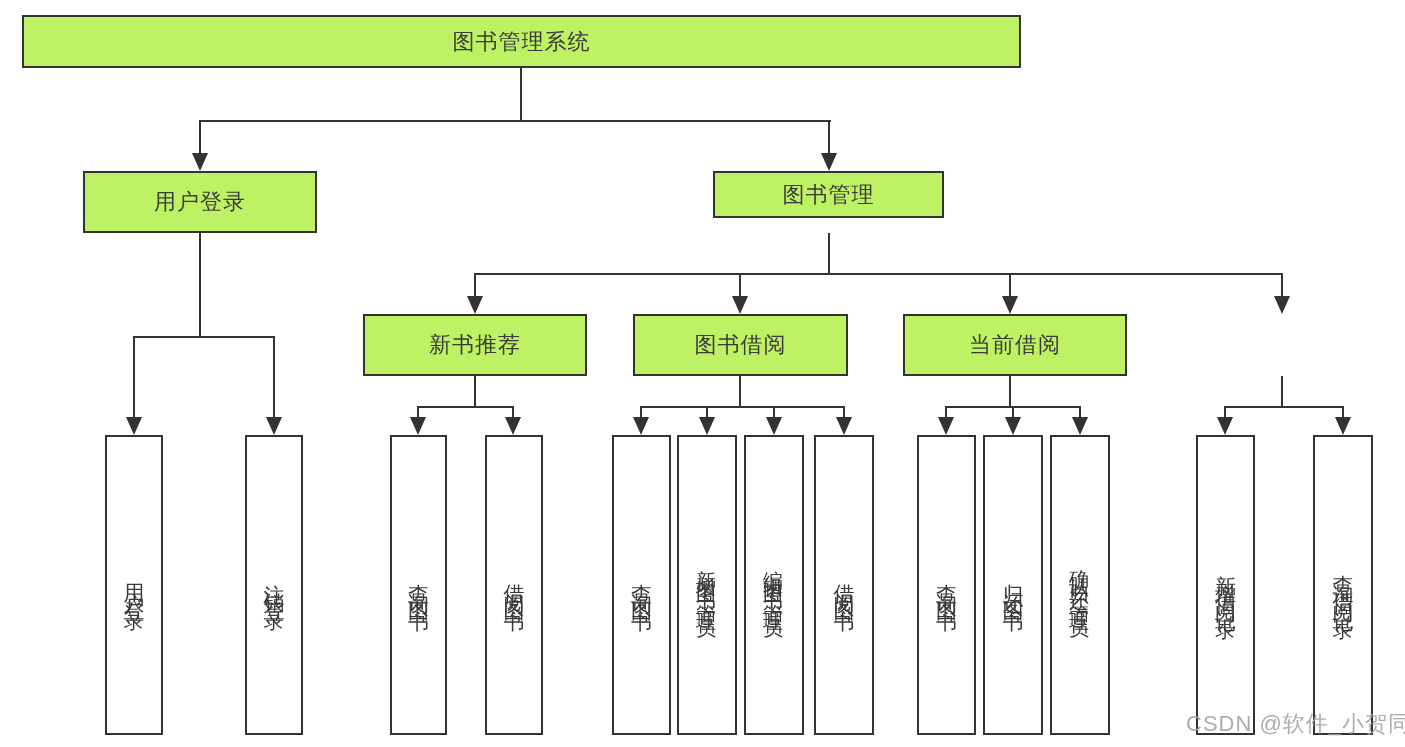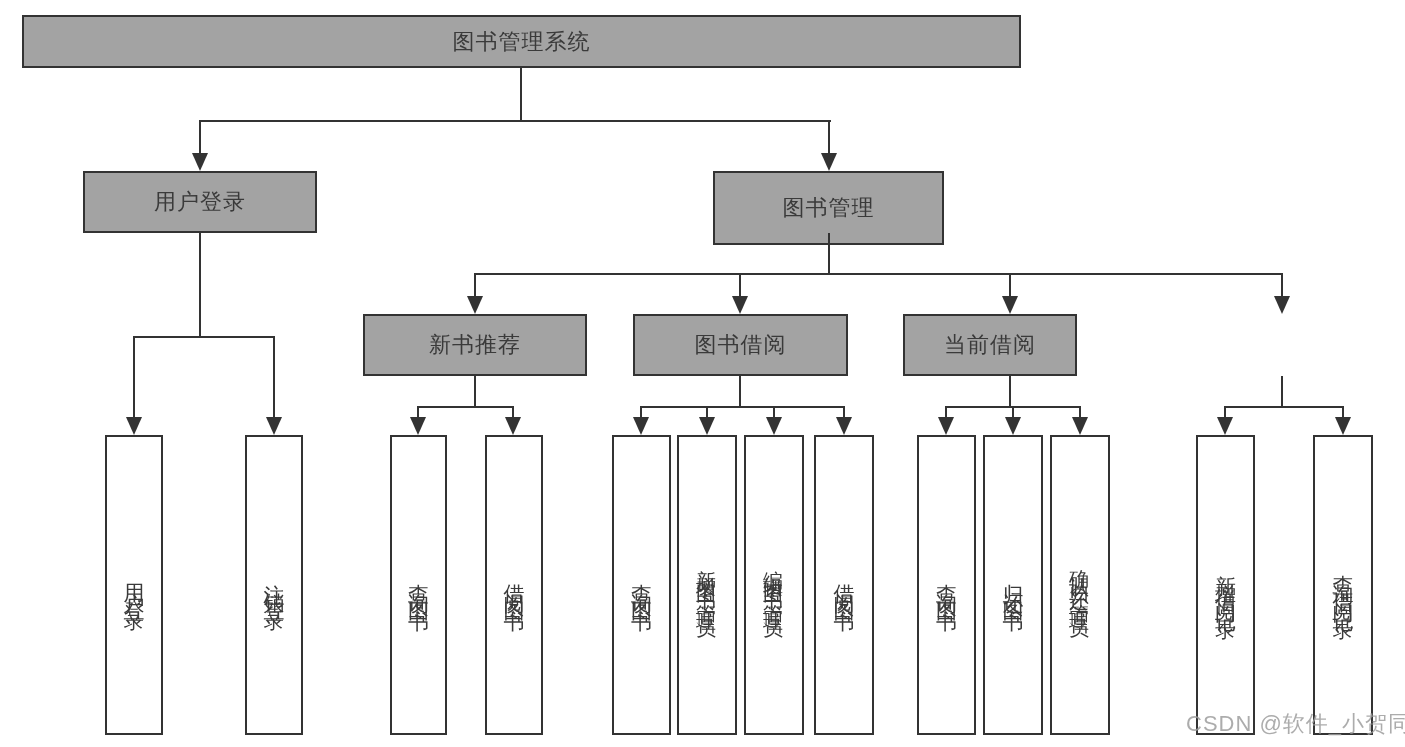--- a/index.html
+++ b/index.html
@@ -8,21 +8,21 @@
     position: relative;
     width: 1405px;
     height: 747px;
     background: #ffffff;
     overflow: hidden;
   }
   .box {
     position: absolute;
     box-sizing: border-box;
     border: 2.5px solid #333333;
-    background: #a3a3a3;
+    background: #bef264;
     display: flex;
     align-items: center;
     justify-content: center;
     font-size: 22px;
     color: #3a3a3a;
     letter-spacing: 1px;
   }
   .leaf {
     position: absolute;
     box-sizing: border-box;
@@ -81,21 +81,21 @@
   <div class="vline" style="left:520px; top:67px; height:55px;"></div>
   <div class="hline" style="left:199px; top:120px; width:632px;"></div>
   <div class="vline" style="left:199px; top:122px; height:32px;"></div>
   <div class="arrow" style="left:192px; top:153px;"></div>
   <div class="vline" style="left:828px; top:122px; height:32px;"></div>
   <div class="arrow" style="left:821px; top:153px;"></div>
 
   <div class="box" style="left:83px; top:171px; width:234px; height:62px;">
     <span>用户登录</span>
   </div>
-  <div class="box" style="left:713px; top:171px; width:231px; height:74px;font-family:Liberation Serif, serif;">
+  <div class="box" style="left:713px; top:171px; width:231px; height:47px;font-family:Liberation Serif, serif;">
     <span>图书管理</span>
   </div>
 
   <div class="vline" style="left:199px; top:233px; height:105px;"></div>
   <div class="hline" style="left:133px; top:336px; width:142px;"></div>
   <div class="vline" style="left:133px; top:338px; height:80px;"></div>
   <div class="arrow" style="left:126px; top:417px;"></div>
   <div class="vline" style="left:273px; top:338px; height:80px;"></div>
   <div class="arrow" style="left:266px; top:417px;"></div>
 
@@ -109,21 +109,21 @@
   <div class="arrow" style="left:1002px; top:296px;"></div>
   <div class="vline" style="left:1281px; top:275px; height:22px;"></div>
   <div class="arrow" style="left:1274px; top:296px;"></div>
 
   <div class="box" style="left:633px; top:314px; width:215px; height:62px;">
     <span>图书借阅</span>
   </div>
   <div class="box" style="left:363px; top:314px; width:224px; height:62px;">
     <span>新书推荐</span>
   </div>
-  <div class="box" style="left:903px; top:314px; width:174px; height:62px;">
+  <div class="box" style="left:903px; top:314px; width:224px; height:62px;">
     <span>当前借阅</span>
   </div>
 
   <div class="vline" style="left:474px; top:376px; height:32px;"></div>
   <div class="hline" style="left:417px; top:406px; width:97px;"></div>
   <div class="vline" style="left:417px; top:408px; height:10px;"></div>
   <div class="arrow" style="left:410px; top:417px;"></div>
   <div class="vline" style="left:512px; top:408px; height:10px;"></div>
   <div class="arrow" style="left:505px; top:417px;"></div>
 

